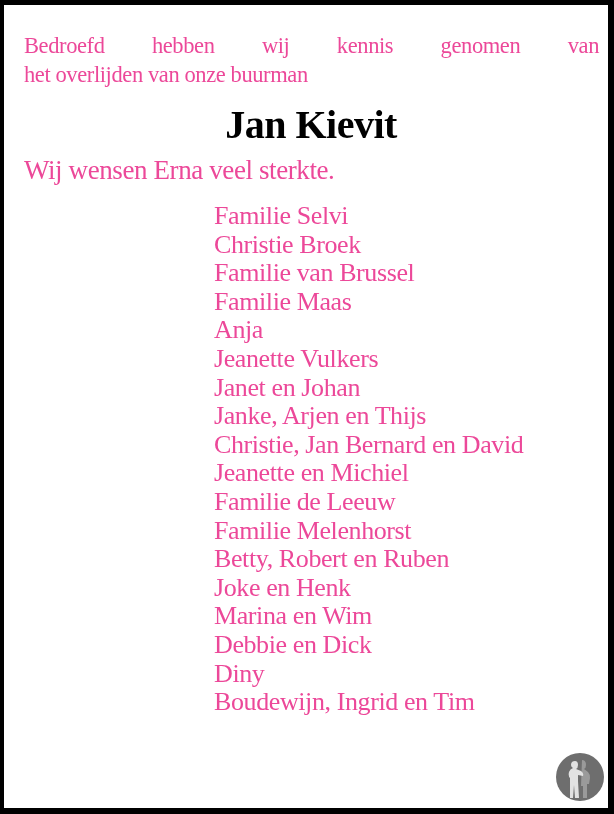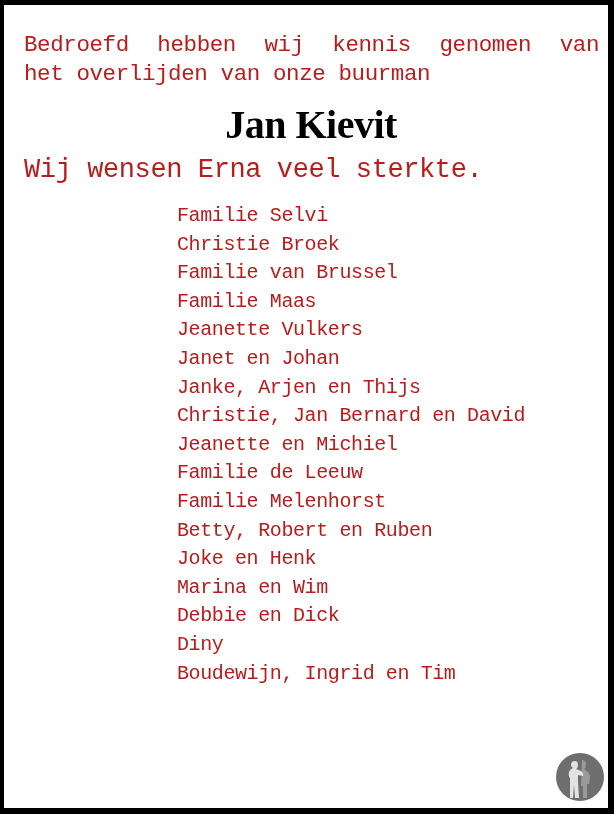--- a/index.html
+++ b/index.html
@@ -4,21 +4,21 @@
 <style>
   html, body { margin: 0; padding: 0; background: #ffffff; }
   body { width: 614px; height: 814px; position: relative; overflow: hidden; }
   .frame {
     position: absolute; left: 0; top: 0;
     width: 614px; height: 814px; box-sizing: border-box;
     border-top: 5px solid #000; border-left: 4px solid #000;
     border-right: 6px solid #000; border-bottom: 6px solid #000;
     background: #fff;
   }
-  .serif { font-family: Liberation Mono, monospace; color: #b91c1c; }
+  .serif { font-family: Liberation Serif, serif; color: #ec4899; }
   .intro {
     position: absolute; left: 20px; top: 26px; width: 575px;
     font-size: 22.5px; line-height: 29px; text-align: justify;
     text-align-last: left; letter-spacing: -0.4px;
   }
   .intro .l1 { display: block; text-align: justify; text-align-last: justify; }
   .intro .l2 { display: block; }
   .name {
     position: absolute; left: 0; width: 614px; top: 96px; text-align: center;
     font-family: "Liberation Serif", "DejaVu Serif", serif;
@@ -26,21 +26,21 @@
     letter-spacing: -0.5px;
   }
   .wish {
     position: absolute; left: 20px; top: 150px;
     font-size: 27px; line-height: 30px; letter-spacing: -0.4px; text-align: center;
   }
   .signers {
     position: absolute; left: 173px; top: 197px; margin: 0; padding: 0; list-style: none;
   }
   .signers li {
-    font-size: 20px; line-height: 28.6px; letter-spacing: -0.4px; white-space: nowrap;
+    font-size: 26px; line-height: 28.6px; letter-spacing: -0.4px; white-space: nowrap; margin-left: 37px;
   }
   .logo {
     position: absolute; left: 555px; top: 752px; width: 50px; height: 50px;
   }
 </style>
 </head>
 <body>
 
 <div class="frame">
   <div class="intro serif">
@@ -50,20 +50,21 @@
 
   <div class="name">Jan Kievit</div>
 
   <div class="wish serif">Wij wensen Erna veel sterkte.</div>
 
   <ul class="signers serif">
     <li>Familie Selvi</li>
     <li>Christie Broek</li>
     <li>Familie van Brussel</li>
     <li>Familie Maas</li>
+    <li>Anja</li>
     <li>Jeanette Vulkers</li>
     <li>Janet en Johan</li>
     <li>Janke, Arjen en Thijs</li>
     <li>Christie, Jan Bernard en David</li>
     <li>Jeanette en Michiel</li>
     <li>Familie de Leeuw</li>
     <li>Familie Melenhorst</li>
     <li>Betty, Robert en Ruben</li>
     <li>Joke en Henk</li>
     <li>Marina en Wim</li>

